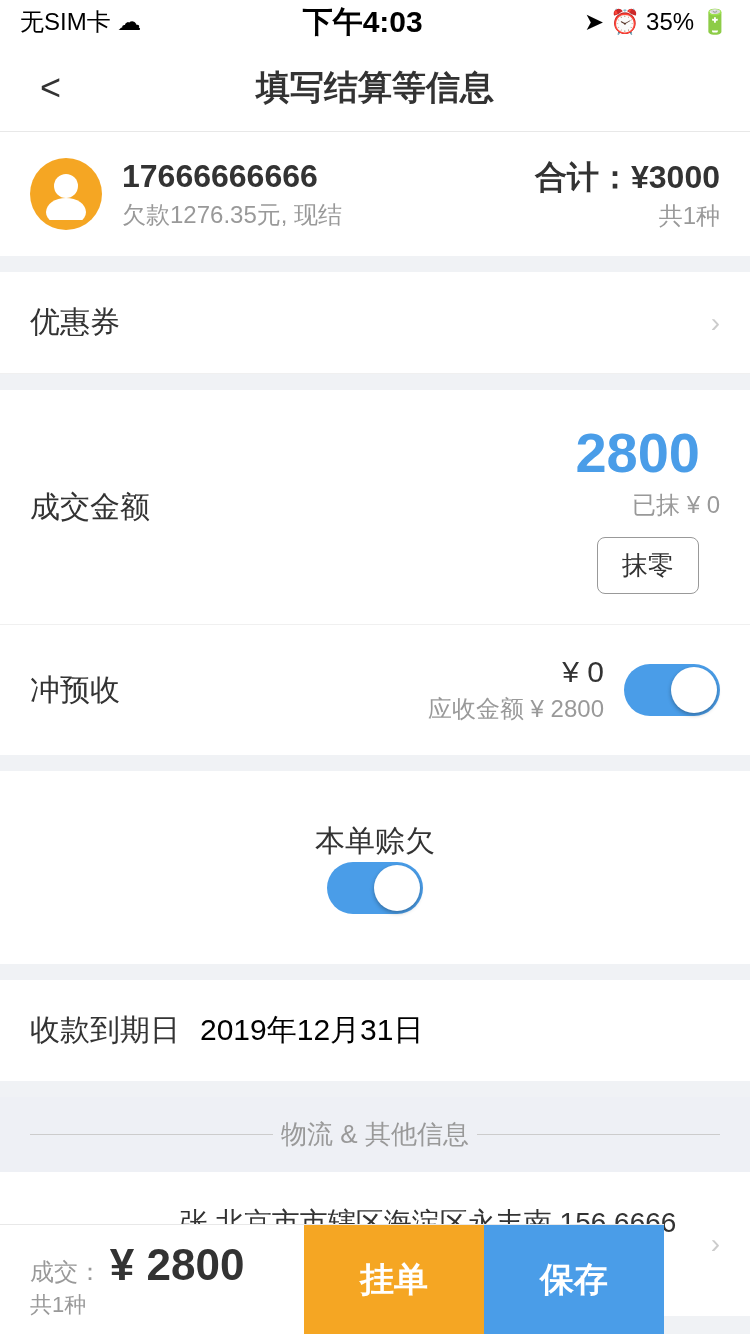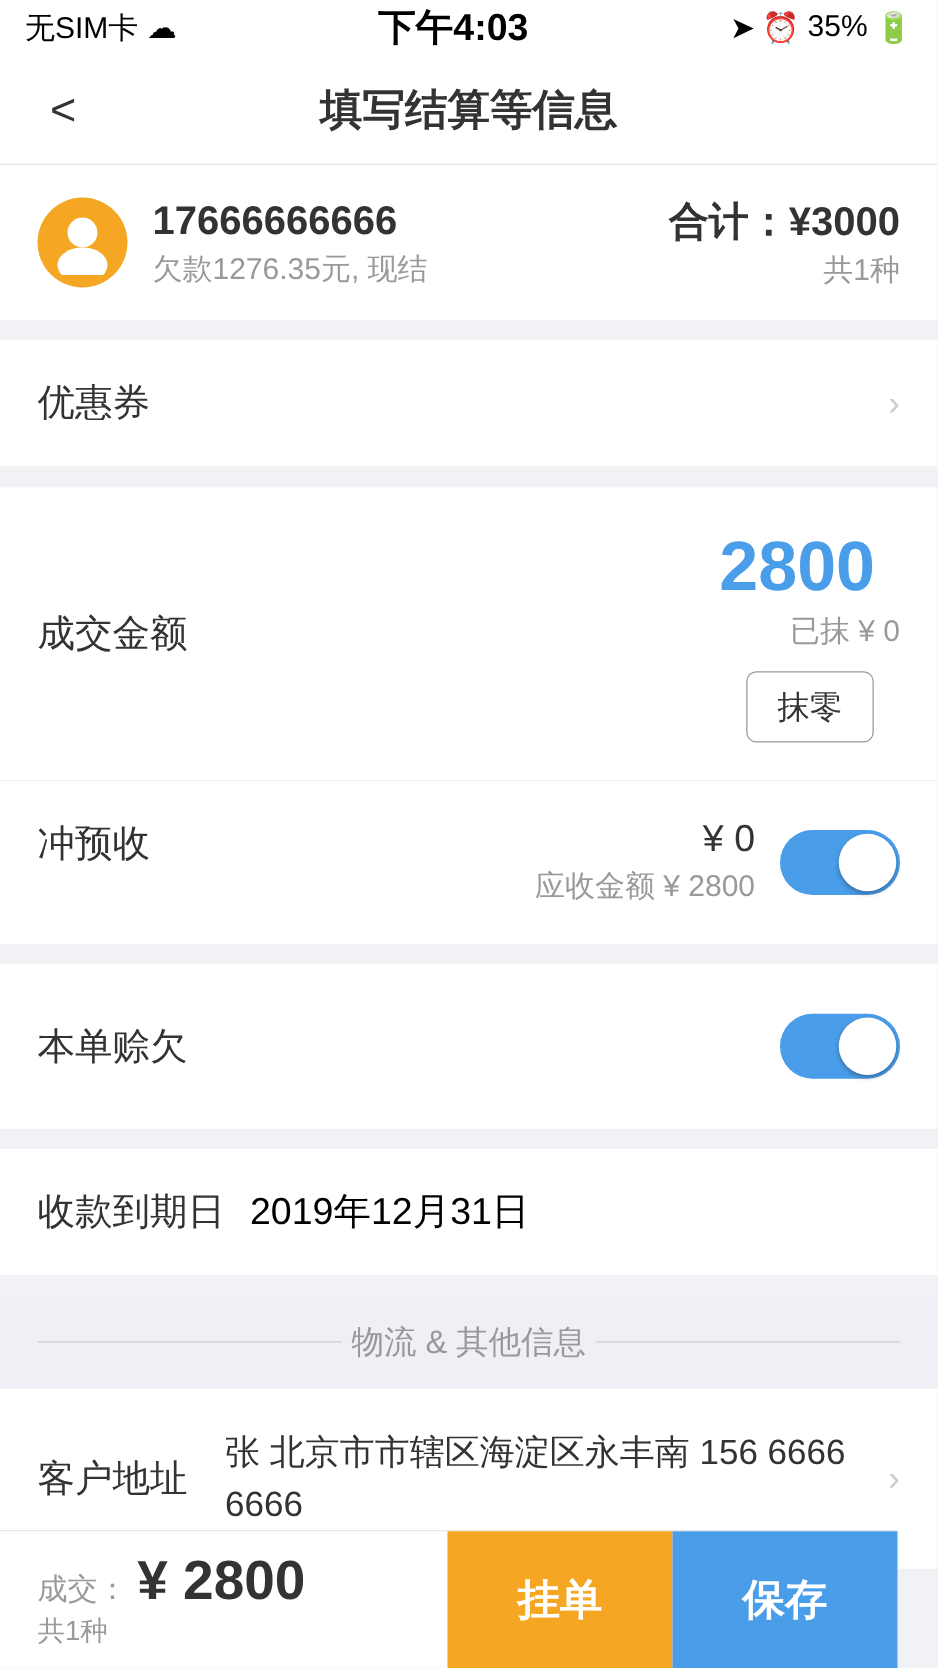--- a/index.html
+++ b/index.html
@@ -133,20 +133,21 @@
       color: #333;
       background: #fff;
       cursor: pointer;
       white-space: nowrap;
     }
 
     
     .prepay-row {
       padding: 30px;
       display: flex;
+      align-items: center;
       justify-content: space-between;
     }
     .prepay-right { display: flex; align-items: center; gap: 20px; }
     .prepay-amounts { text-align: right; }
     .prepay-value { font-size: 30px; color: #333; }
     .prepay-sub { font-size: 24px; color: #999; margin-top: 4px; }
 
     
     .toggle {
       width: 96px;
@@ -207,21 +208,21 @@
       justify-content: space-between;
     }
     .address-label { font-size: 30px; color: #333; font-weight: 500; flex-shrink: 0; margin-right: 30px; }
     .address-value { font-size: 28px; color: #333; flex: 1; line-height: 1.5; }
 
     
     .bottom-bar {
       position: fixed;
       bottom: 0;
       left: 0;
-      width: 718px;
+      width: 664px;
       height: 110px;
       background: #fff;
       display: flex;
       align-items: center;
       border-top: 1px solid #e8e8e8;
     }
     .bottom-info {
       padding: 0 30px;
       flex: 1;
     }
@@ -324,21 +325,21 @@
           <div class="prepay-sub">应收金额 ¥ 2800</div>
         </div>
         <div class="toggle">
           <div class="toggle-knob"></div>
         </div>
       </div>
     </div>
   </div>
 
   <div class="section-white">
-    <div class="row-item" style="border-bottom:none; padding:40px 30px;">
+    <div class="row-item" style="border-bottom:none; padding:50px 30px;flex-direction:column;">
       <div class="row-label">本单赊欠</div>
       <div class="toggle">
         <div class="toggle-knob"></div>
       </div>
     </div>
   </div>
 
   <div class="due-date-row">
     <div class="row-label">收款到期日</div>
     <div class="row-value">2019年12月31日</div>

